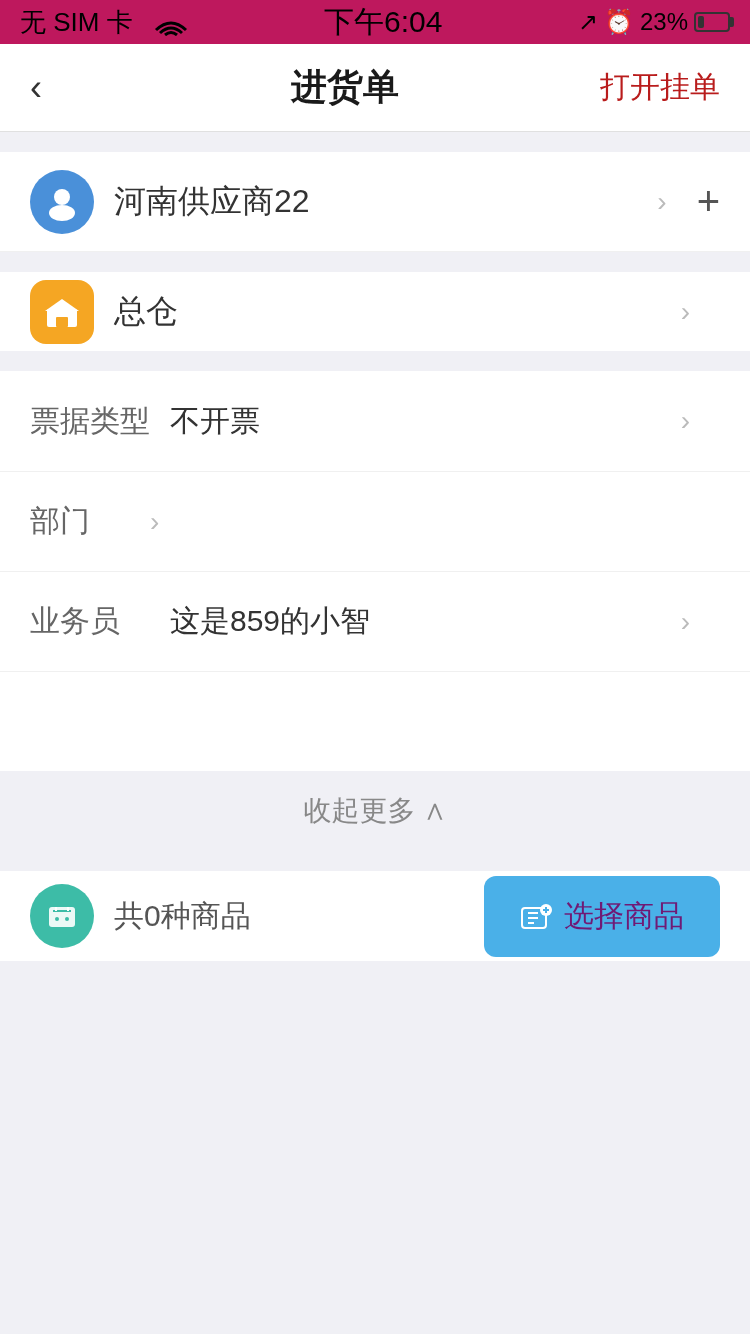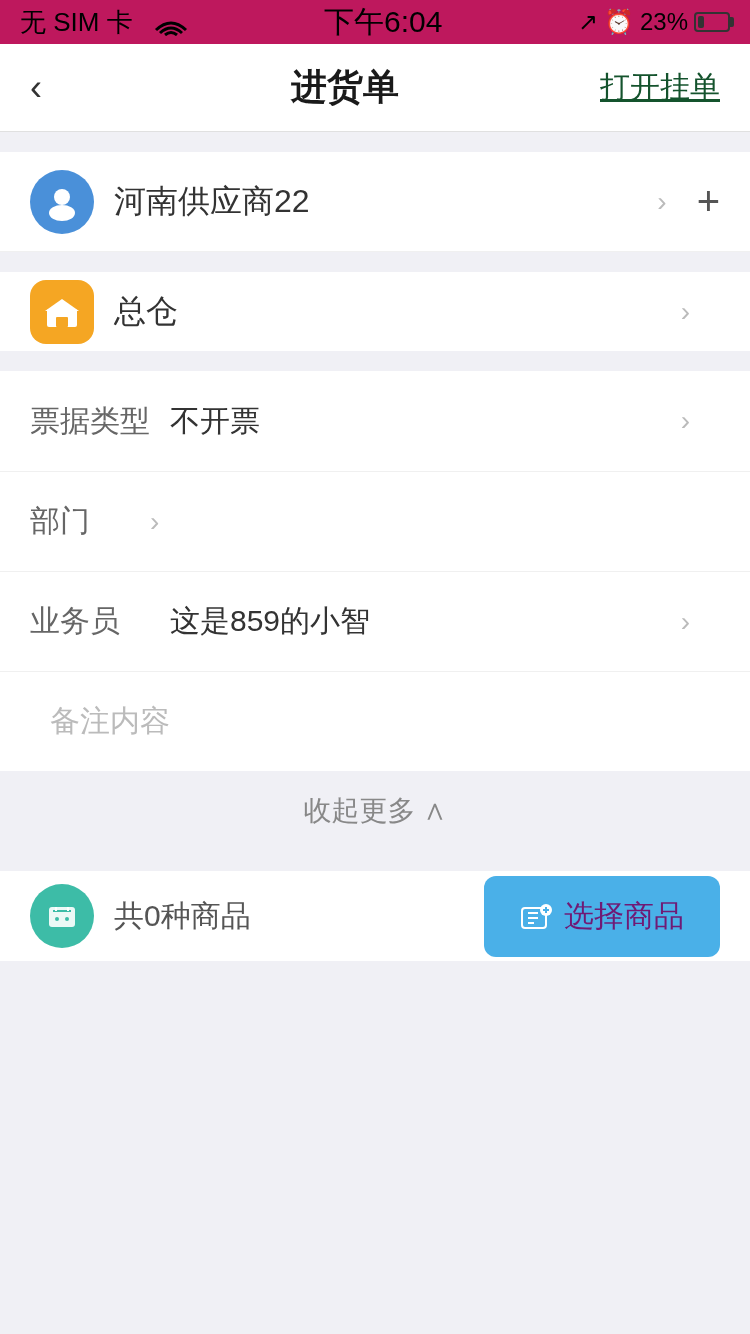--- a/index.html
+++ b/index.html
@@ -43,23 +43,22 @@
       cursor: pointer;
       width: 60px;
     }
     .nav-title {
       font-size: 36px;
       font-weight: 600;
       color: #1a1a1a;
     }
     .nav-action {
       font-size: 30px;
-      color: #14532d;
-      cursor: pointer;
-      text-decoration: underline;
+      color: #b91c1c;
+      cursor: pointer;
     }
     
     .divider-block {
       width: 100%;
       height: 20px;
       background: #f0f0f5;
     }
     
     .card {
       background: #fff;
@@ -291,21 +290,20 @@
   <div class="form-row">
     <span class="form-label">部门</span>
     <span class="chevron-right">›</span>
   </div>
   <div class="form-row">
     <span class="form-label">业务员</span>
     <span class="form-value">这是859的小智</span>
     <span class="chevron-right">›</span>
   </div>
   <div class="form-row">
-    <span class="form-value placeholder">备注内容</span>
   </div>
 </div>
 
 <div class="collapse-row">
   <span>收起更多 ∧</span>
 </div>
 
 <div class="bottom-section">
   <div class="product-icon">
     <svg width="38" height="38" viewBox="0 0 38 38" fill="none">

